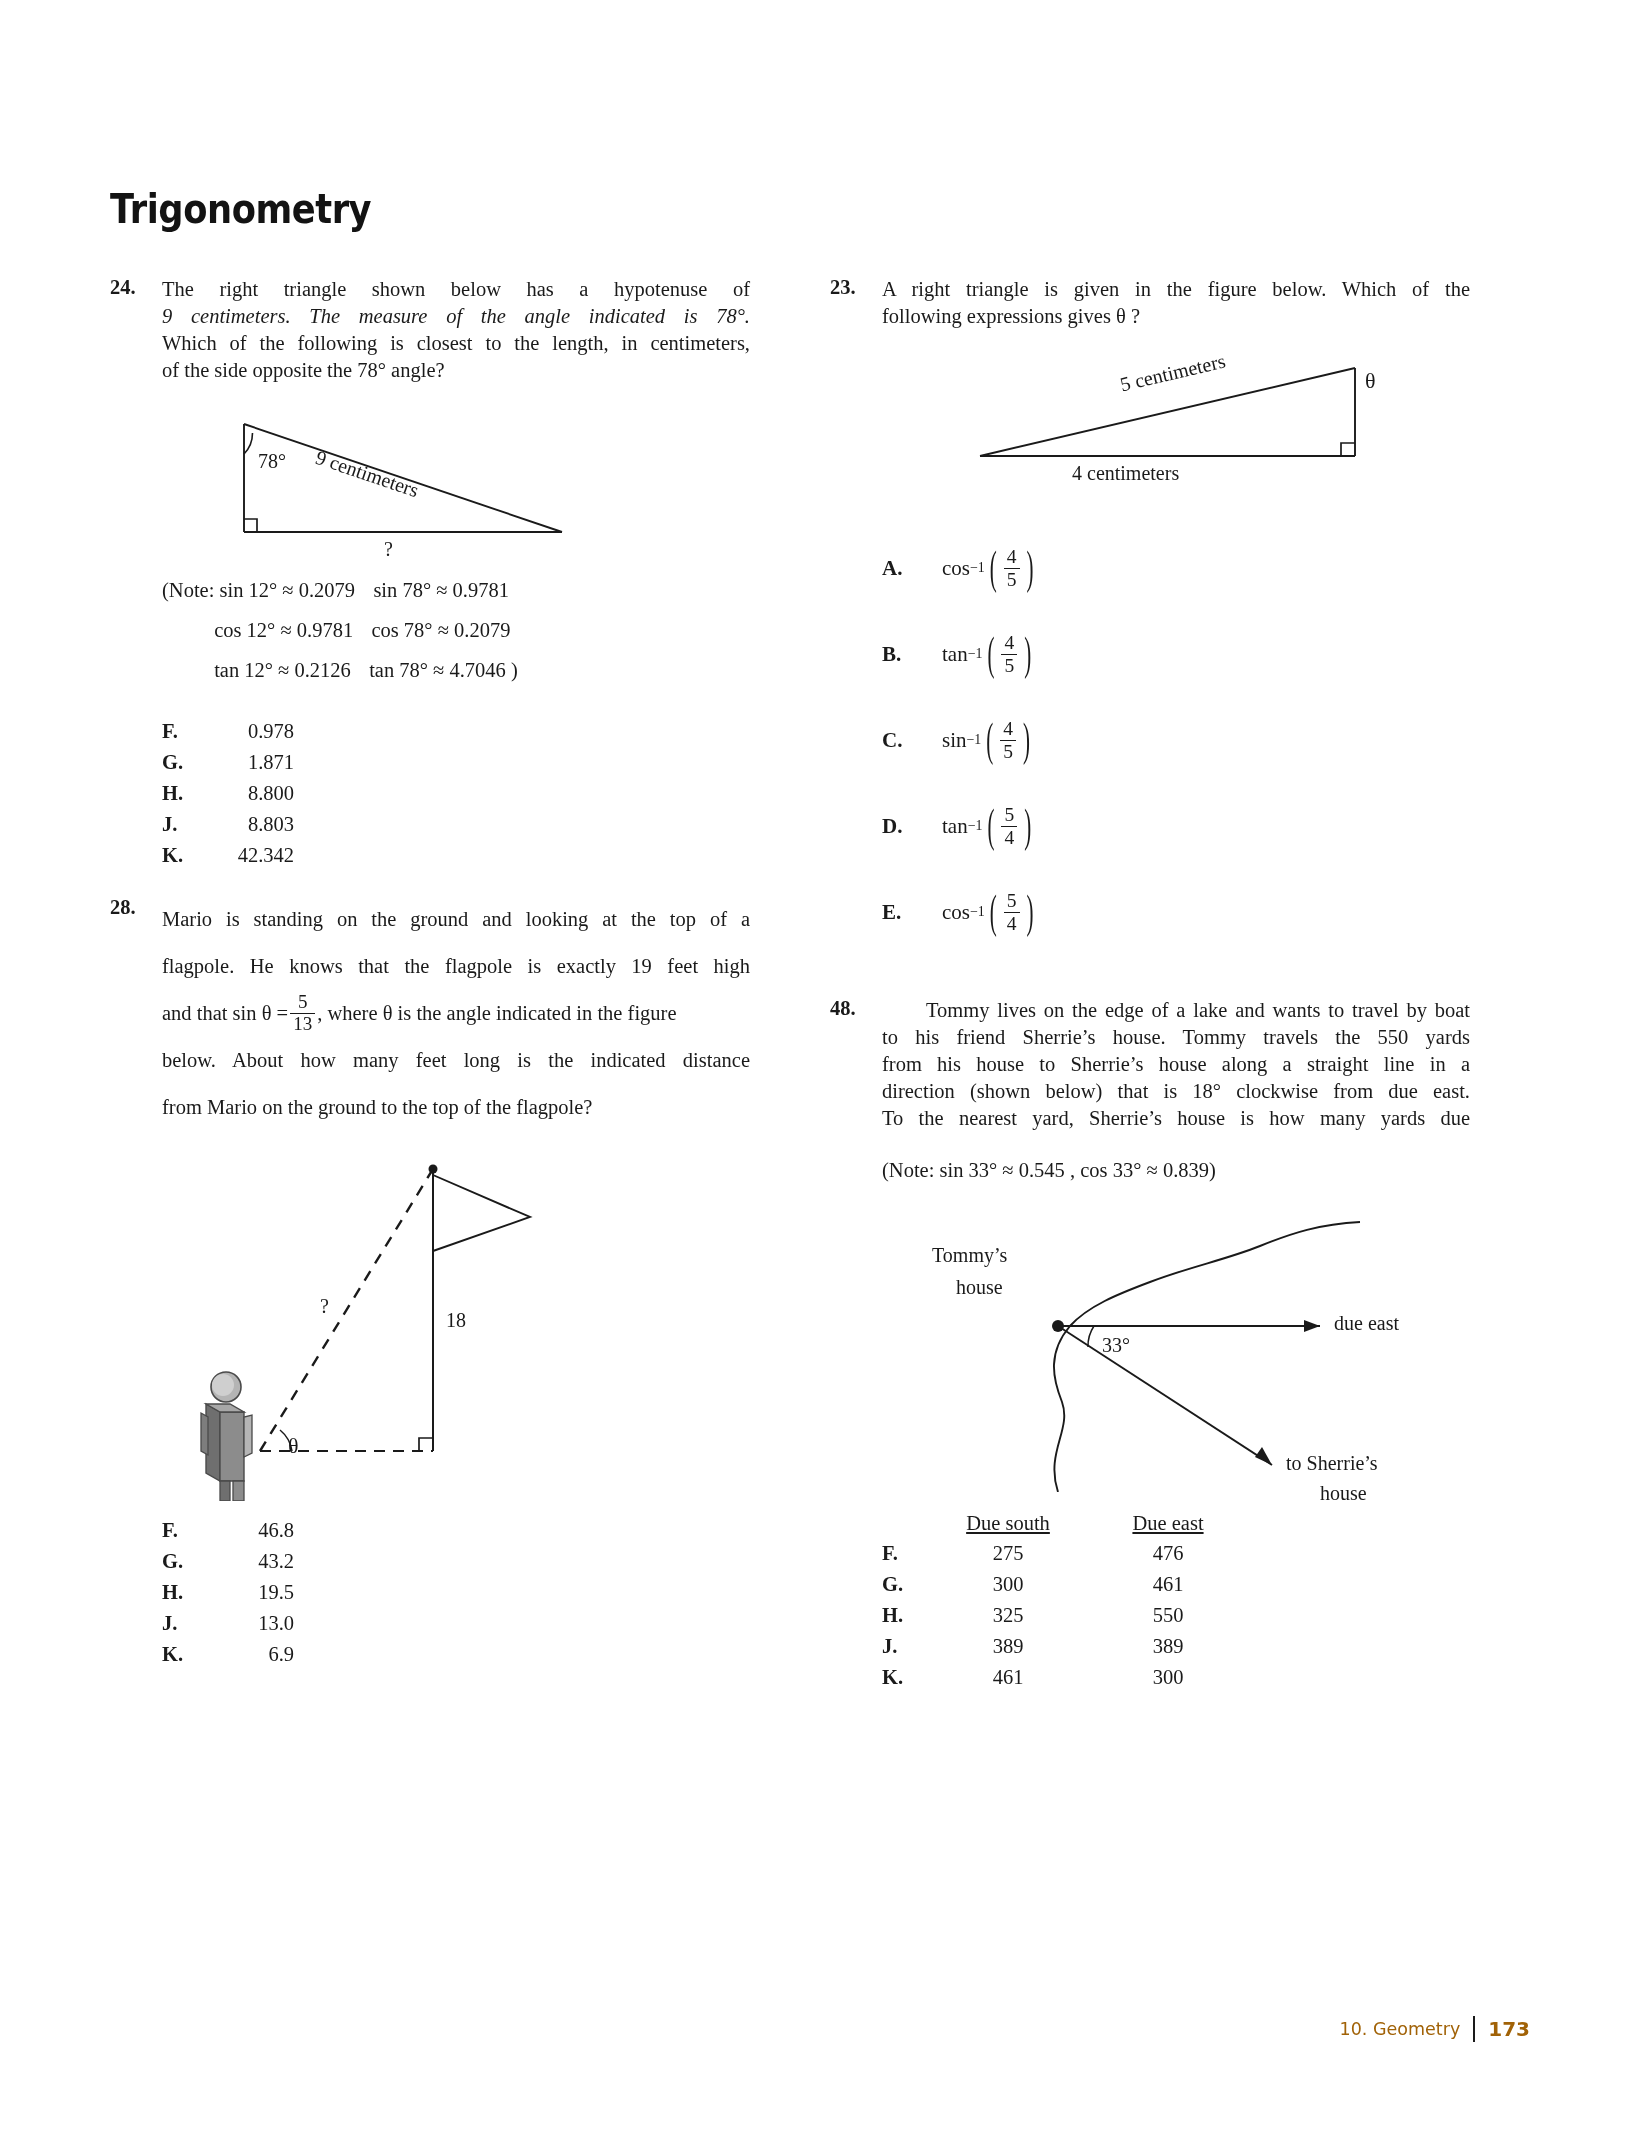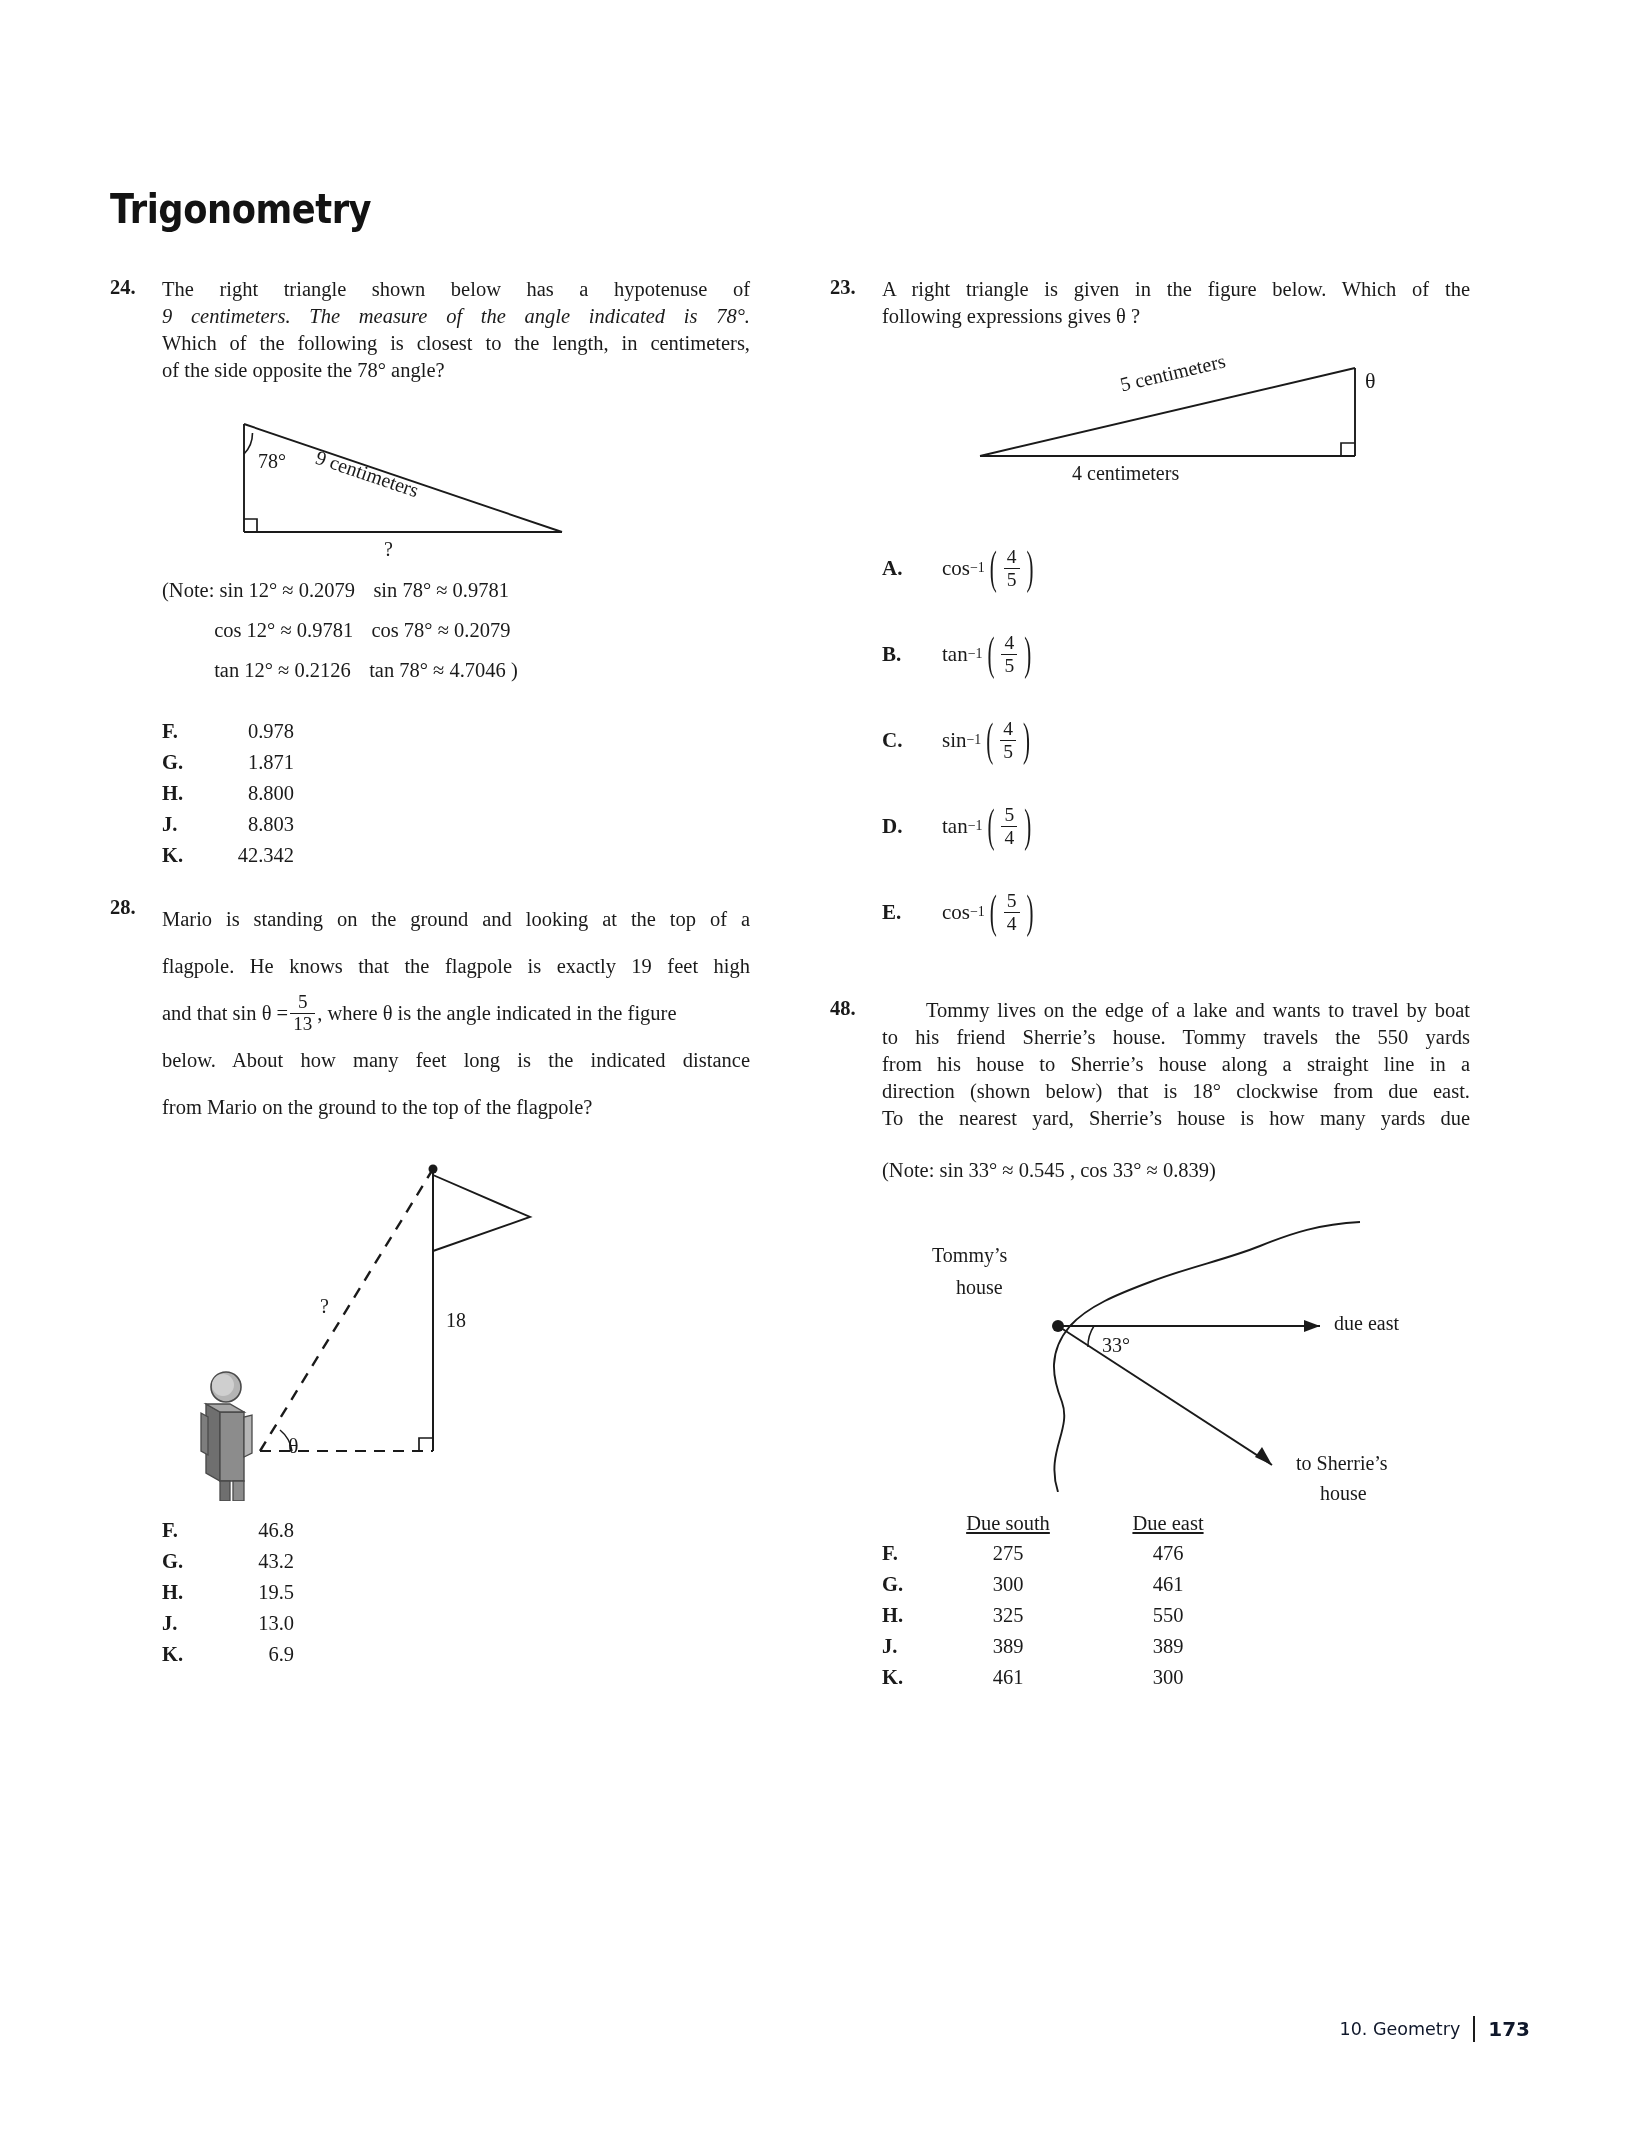--- a/index.html
+++ b/index.html
@@ -82,21 +82,21 @@
   
   .fchoice{ display:flex; align-items:center; height:86px; font-size:21px; }
   .fchoice .lab{ width:60px; font-weight:bold; }
   .fchoice .expr{ display:flex; align-items:center; }
   .figtext{ position:absolute; font-size:20px; white-space:nowrap; }
 
   
   .footer{
     position:absolute; right:110px; bottom:88px;
     font-family:"DejaVu Sans", sans-serif;
-    font-size:17.5px; color:#0f172a;
+    font-size:17.5px; color:#a16207;
     display:flex; align-items:center; gap:13px;
   }
   .footer .bar{
     display:inline-block; width:2px; height:26px; background:#1a1a1a;
   }
   .footer .pnum{ font-weight:bold; font-size:20px; }
 </style>
 </head>
 <body>
 
@@ -382,21 +382,21 @@
         <polygon points="432,263 415,255 422,245" fill="#1a1a1a"></polygon>
 
         <circle cx="218" cy="124" r="6" fill="#1a1a1a"></circle>
 
         <path d="M254,124 A36,36 0 0 0 248,145" fill="none" stroke="#1a1a1a" stroke-width="1.5"></path>
       </svg>
       <div class="figtext" style="left:92px; top:42px;">Tommy’s</div>
       <div class="figtext" style="left:116px; top:74px;">house</div>
       <div class="figtext" style="left:262px; top:132px;">33°</div>
       <div class="figtext" style="left:494px; top:110px;">due east</div>
-      <div class="figtext" style="left:456px; top:250px;">to Sherrie’s</div>
+      <div class="figtext" style="left:446px; top:250px;">to Sherrie’s</div>
       <div class="figtext" style="left:480px; top:280px;">house</div>
     </div>
 
     <div class="tblchoices" style="margin-top:6px;">
       <div class="tblhead">
         <span class="sp"></span>
         <span class="h1"><u>Due south</u></span>
         <span class="h2"><u>Due east</u></span>
       </div>
       <div class="tblrow">

